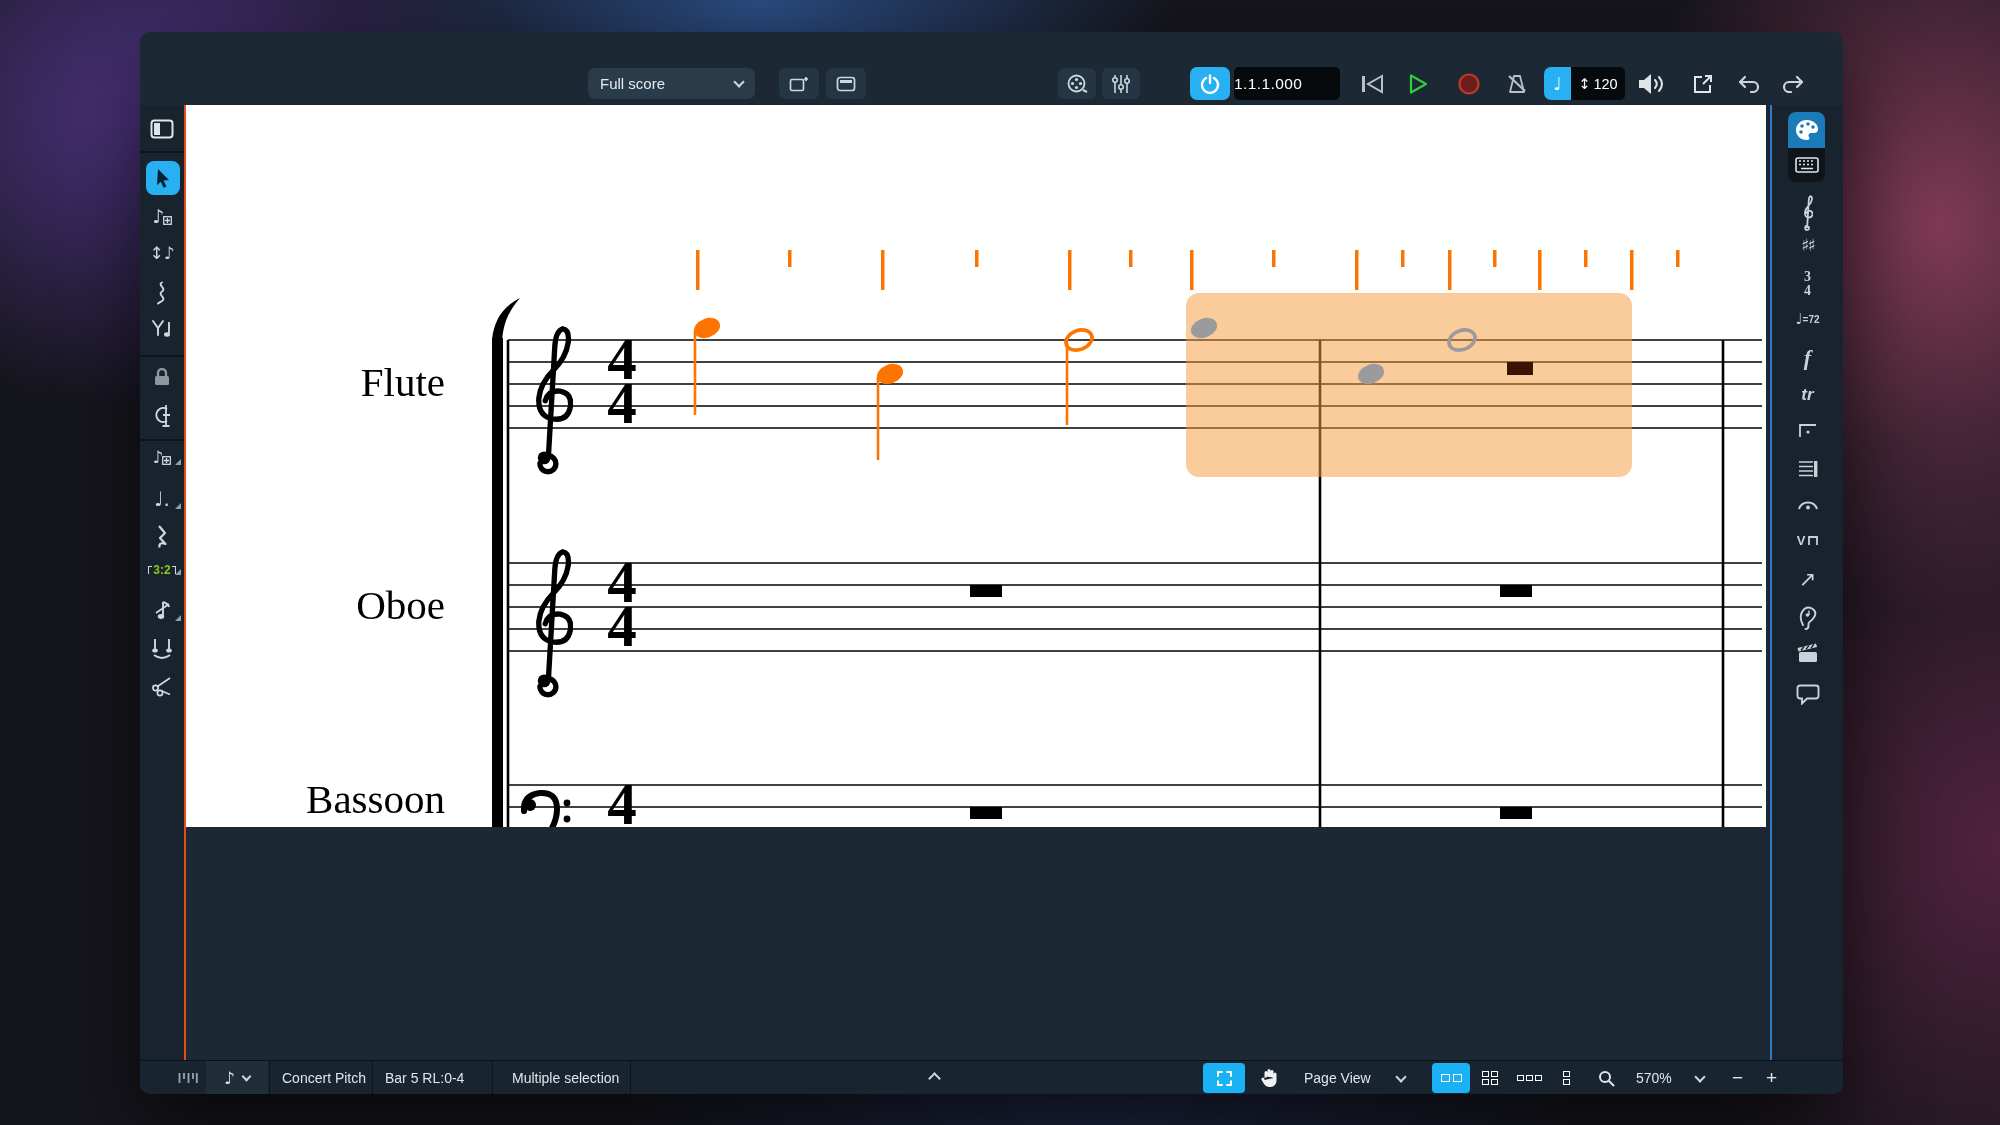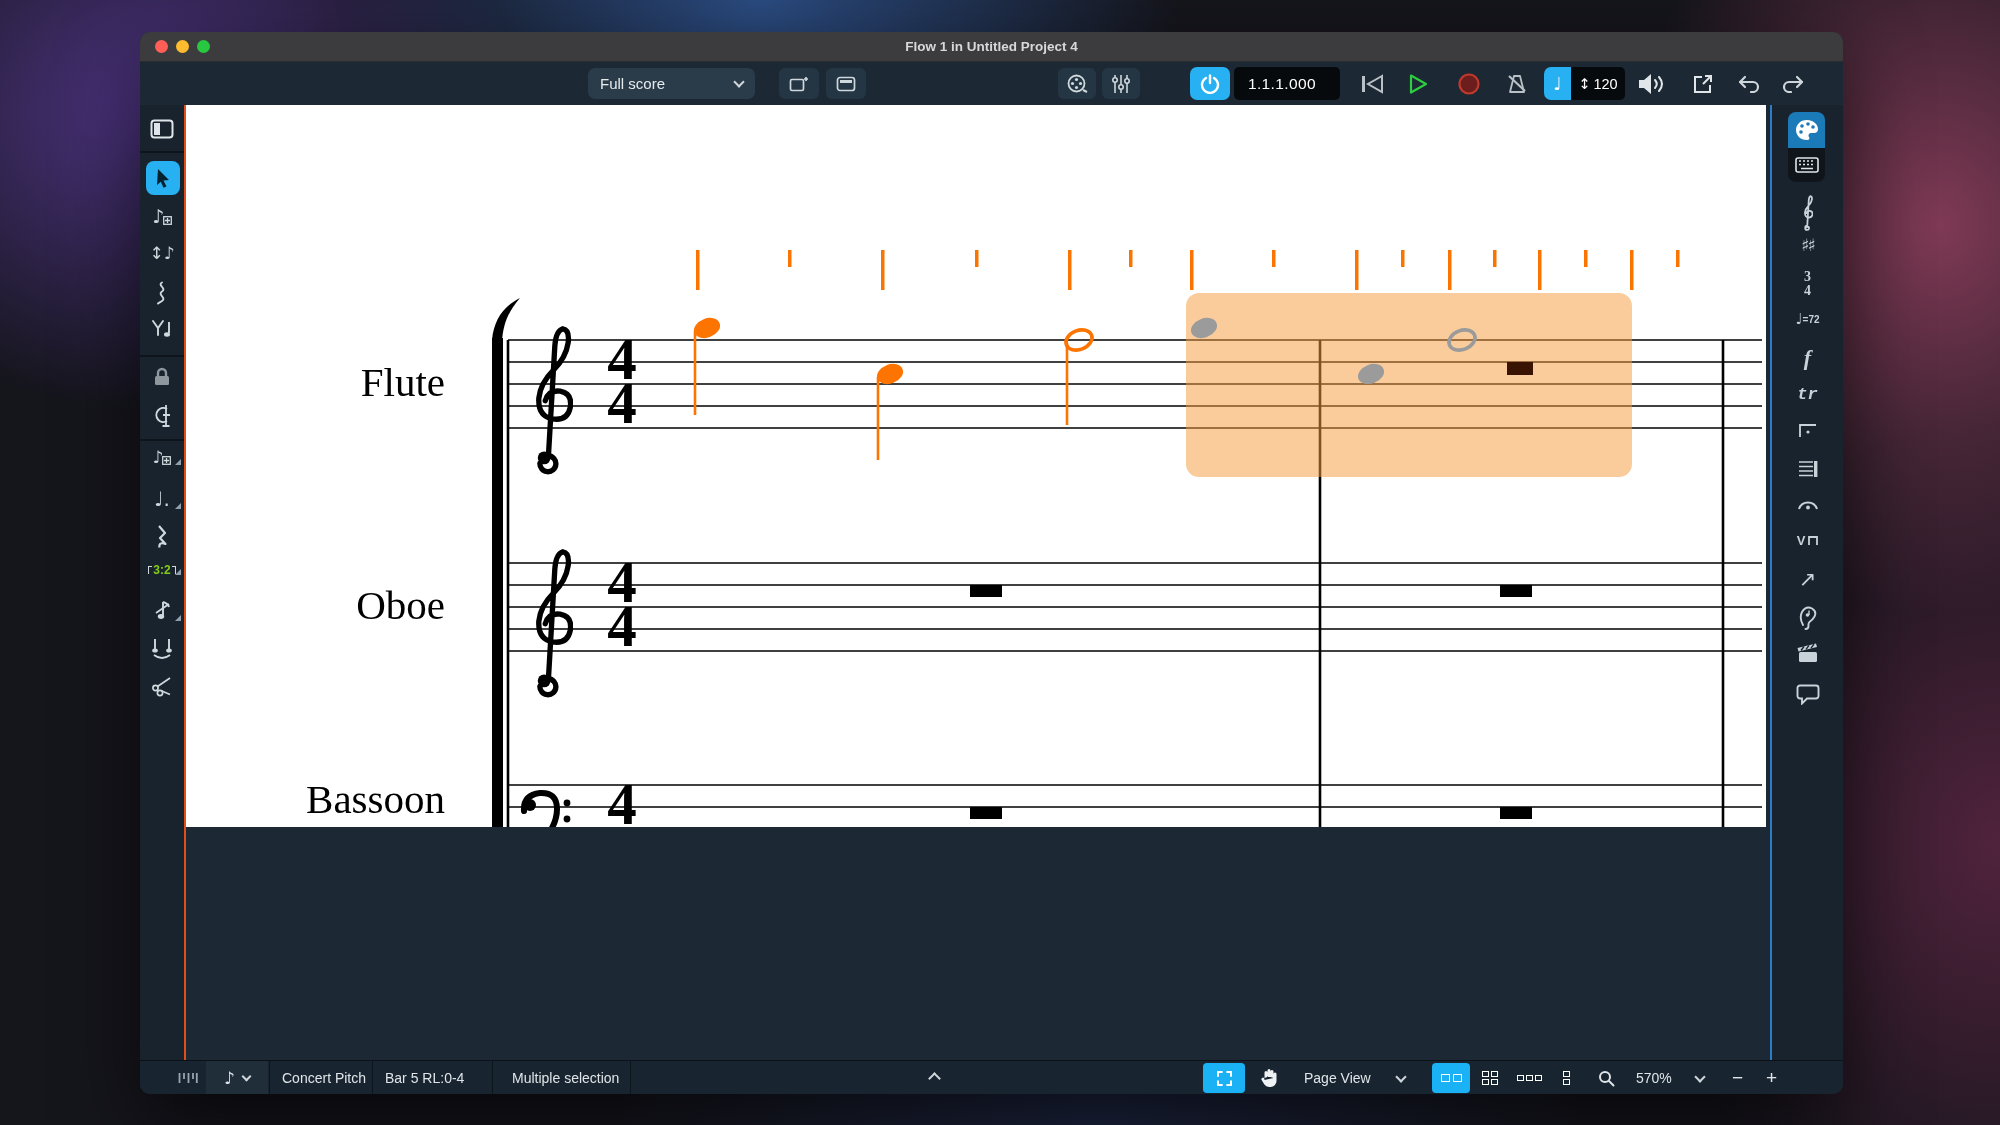--- a/index.html
+++ b/index.html
@@ -71,26 +71,20 @@
   .sbtn.active { background:#1ab2f5; }
   .pagerect { display:inline-block; border:1.5px solid #fff; background:transparent; }
   .music { font-family:"DejaVu Sans", sans-serif; }
   svg { display:block; }
 </style>
 </head>
 <body>
 
 <div class="window">
 
-  <div class="titlebar">
-    <div class="tl" style="left:15px;background:#ff5f57"></div>
-    <div class="tl" style="left:36px;background:#febc2e"></div>
-    <div class="tl" style="left:57px;background:#28c840"></div>
-    <div class="title">Flow 1 in Untitled Project 4</div>
-  </div>
 
   <div class="toolbar">
 
     <div class="layoutsel">
       <span>Full score</span>
       <span class="chev" style="margin-left:auto;margin-top:-3px"></span>
     </div>
 
     <div class="tbtn" style="left:639px;width:40px">
       <svg width="20" height="16" viewBox="0 0 20 16">
@@ -123,21 +117,21 @@
         <circle cx="16" cy="7" r="2.2" fill="#1c2833" stroke="#cfd8dd" stroke-width="1.6"></circle>
       </svg>
     </div>
 
     <div class="tbtn blue" style="left:1050px;top:5px;width:40px;height:33px;border-radius:7px">
       <svg width="20" height="20" viewBox="0 0 20 20">
         <path d="M6 4 A8 8 0 1 0 14 4" fill="none" stroke="#fff" stroke-width="2.4" stroke-linecap="round"></path>
         <path d="M10 1.5 V9" stroke="#fff" stroke-width="2.4" stroke-linecap="round"></path>
       </svg>
     </div>
-    <div class="disp" style="left:1094px;width:106px;justify-content:center;padding-right:10px;font-size:15.5px;letter-spacing:.4px">
+    <div class="disp" style="left:1094px;width:106px;justify-content:flex-start;padding-right:10px;font-size:15.5px;letter-spacing:.4px">
       <span>1.1.1.000</span>
     </div>
 
     <div class="ticon" style="left:1218px;top:10px;width:30px;height:24px">
       <svg width="26" height="20" viewBox="0 0 26 20">
         <rect x="2" y="2" width="3" height="16" fill="#b9c1c7"></rect>
         <path d="M22 2 L8 10 L22 18 Z" fill="none" stroke="#b9c1c7" stroke-width="2"></path>
       </svg>
     </div>
     <div class="ticon" style="left:1263px;top:10px;width:30px;height:24px">
@@ -319,21 +313,21 @@
       <span>3</span>
       <span>4</span>
     </div>
     <div class="ricon" style="top:205px">
       <span class="music" style="font-size:15px">♩</span>
       <span style="font-size:10px;font-weight:bold">=72</span>
     </div>
     <div class="ricon" style="top:240px;font-family:'Liberation Serif',serif;font-style:italic;font-weight:bold;font-size:22px">
       <span>f</span>
     </div>
-    <div class="ricon" style="top:280px;font-family:Liberation Mono, monospace;font-style:italic;font-weight:bold;font-size:17px">
+    <div class="ricon" style="top:280px;font-family:Liberation Sans, sans-serif;font-style:italic;font-weight:bold;font-size:17px">
       <span>tr</span>
     </div>
     <div class="ricon" style="top:318px">
       <svg width="20" height="16" viewBox="0 0 20 16">
         <path d="M2 14 V2 H18" fill="none" stroke="#c8d2d8" stroke-width="1.8"></path>
         <circle cx="10" cy="9" r="1.6" fill="#c8d2d8"></circle>
       </svg>
     </div>
     <div class="ricon" style="top:355px">
       <svg width="20" height="18" viewBox="0 0 20 18">

